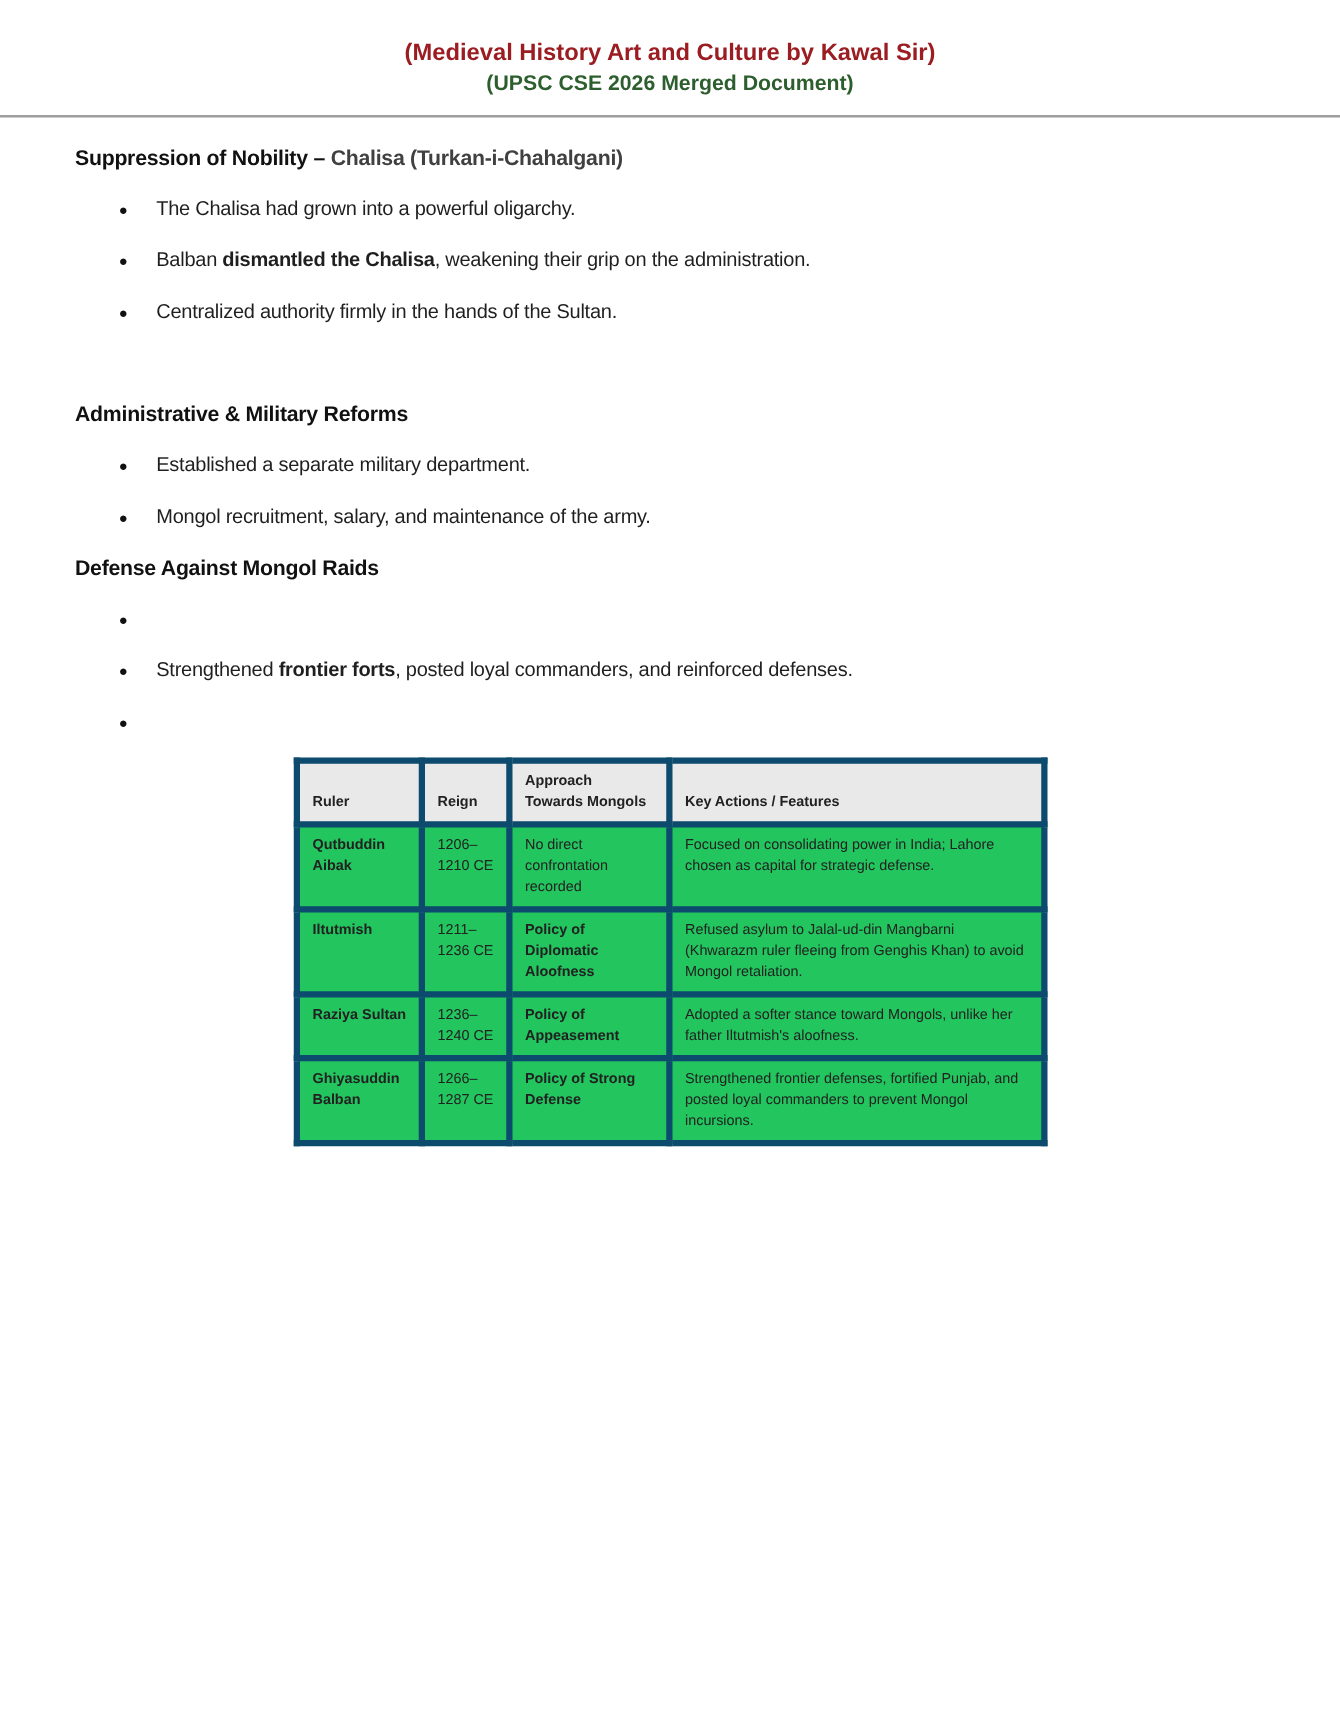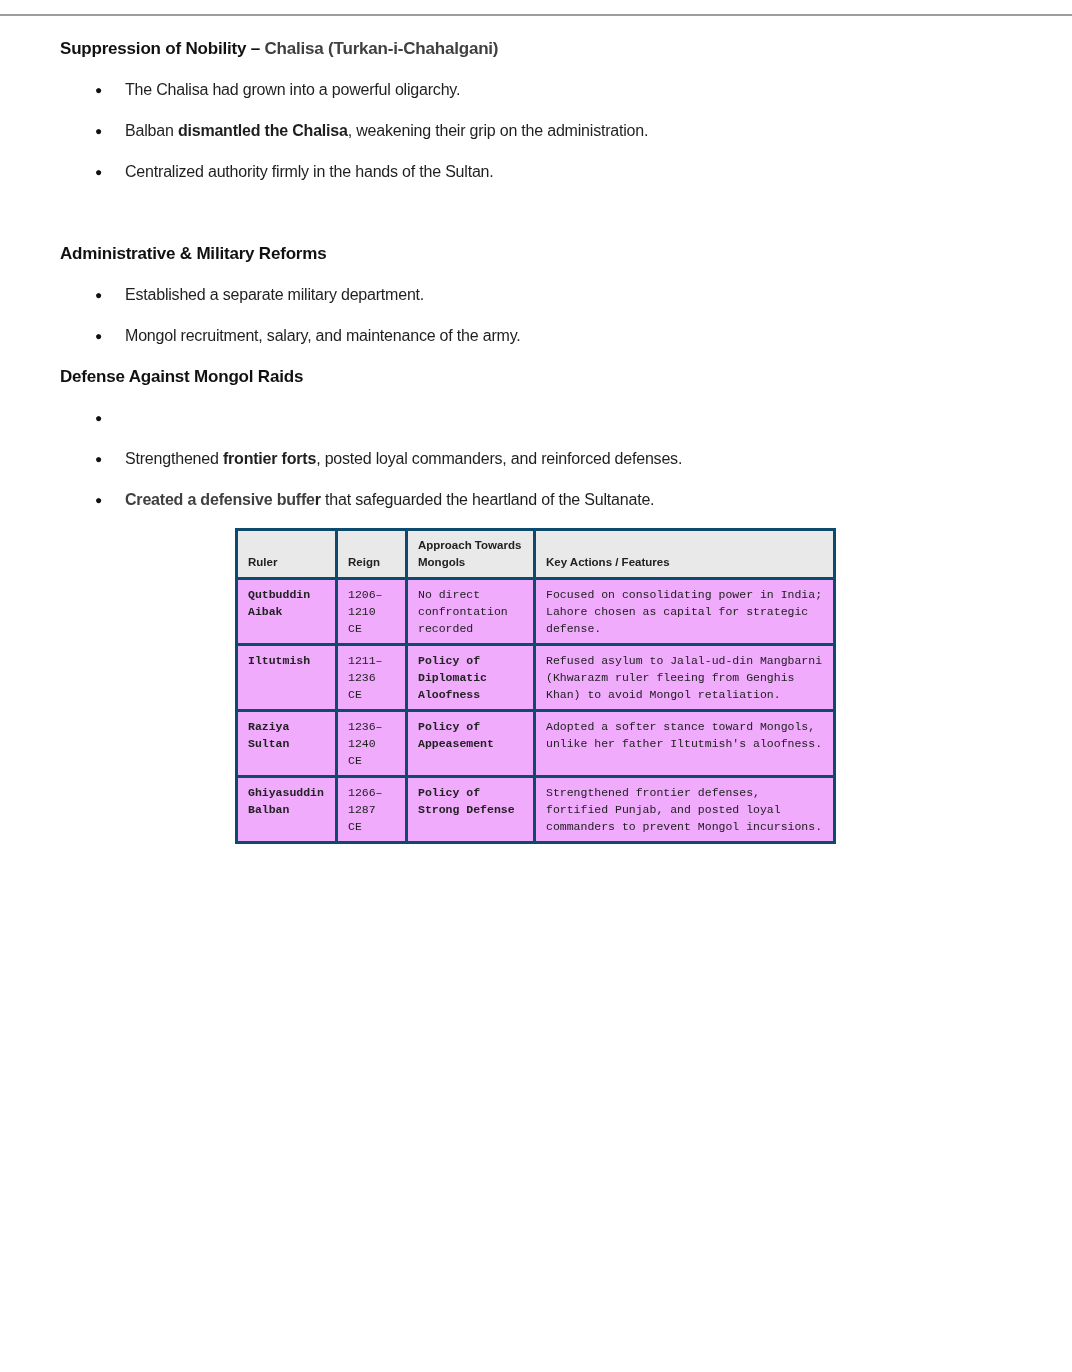--- a/index.html
+++ b/index.html
@@ -47,43 +47,47 @@
   .table-wrap { margin: 8px 0 0 175px; letter-spacing: 0; }
   table.mongol-table {
     border-collapse: collapse;
     width: 598px;
     border: 2px solid #3c3c3c;
     font-size: 11.5px;
     color: #212121;
     table-layout: fixed;
   }
   .mongol-table th, .mongol-table td {
-    border: 3px solid #0c4a6e;
+    border: 5px solid #0c4a6e;
     text-align: left;
     line-height: 17px;
     padding: 6px 10px;
   }
   .mongol-table th {
     background: #e9e9e9;
     font-weight: 700;
     vertical-align: bottom;
   }
-  .mongol-table td { vertical-align: top; background: #f0abfc; font-family: Liberation Mono, monospace; }
+  .mongol-table td { vertical-align: top; background: #22c55e; }
   .col-ruler   { width: 100px; }
   .col-reign   { width: 70px; }
   .col-approach{ width: 128px; }
   .col-actions { width: 300px; }
   .cell-ruler { font-weight: 700; }
   .cell-approach.is-bold { font-weight: 700; }
 </style>
 </head>
 <body>
 
 <div>
 
+  <div class="doc-header">
+    <div class="doc-title">(Medieval History Art and Culture by Kawal Sir)</div>
+    <div class="doc-subtitle">(UPSC CSE 2026 Merged Document)</div>
+  </div>
   <hr class="header-rule">
 
   <div class="content">
 
     <div class="line heading">
       <span>Suppression of Nobility – </span><span class="blue">Chalisa (Turkan-i-Chahalgani)</span>
     </div>
 
     <div class="line bullet-line">
       <span class="bullet-glyph">●</span>
@@ -115,21 +119,20 @@
 
     <div class="line bullet-line">
       <span class="bullet-glyph">●</span>
     </div>
     <div class="line bullet-line">
       <span class="bullet-glyph">●</span>
       <span><span>Strengthened </span><span class="bold">frontier forts</span><span>, posted loyal commanders, and reinforced defenses.</span></span>
     </div>
     <div class="line bullet-line">
       <span class="bullet-glyph">●</span>
-      <span><span class="bold blue">Created a defensive buffe</span><span class="bold">r</span><span> that safeguarded the heartland of the Sultanate.</span></span>
     </div>
 
     <div class="table-wrap">
       <table class="mongol-table">
         <colgroup>
           <col class="col-ruler">
             <col class="col-reign">
             <col class="col-approach">
             <col class="col-actions">
         </colgroup>

